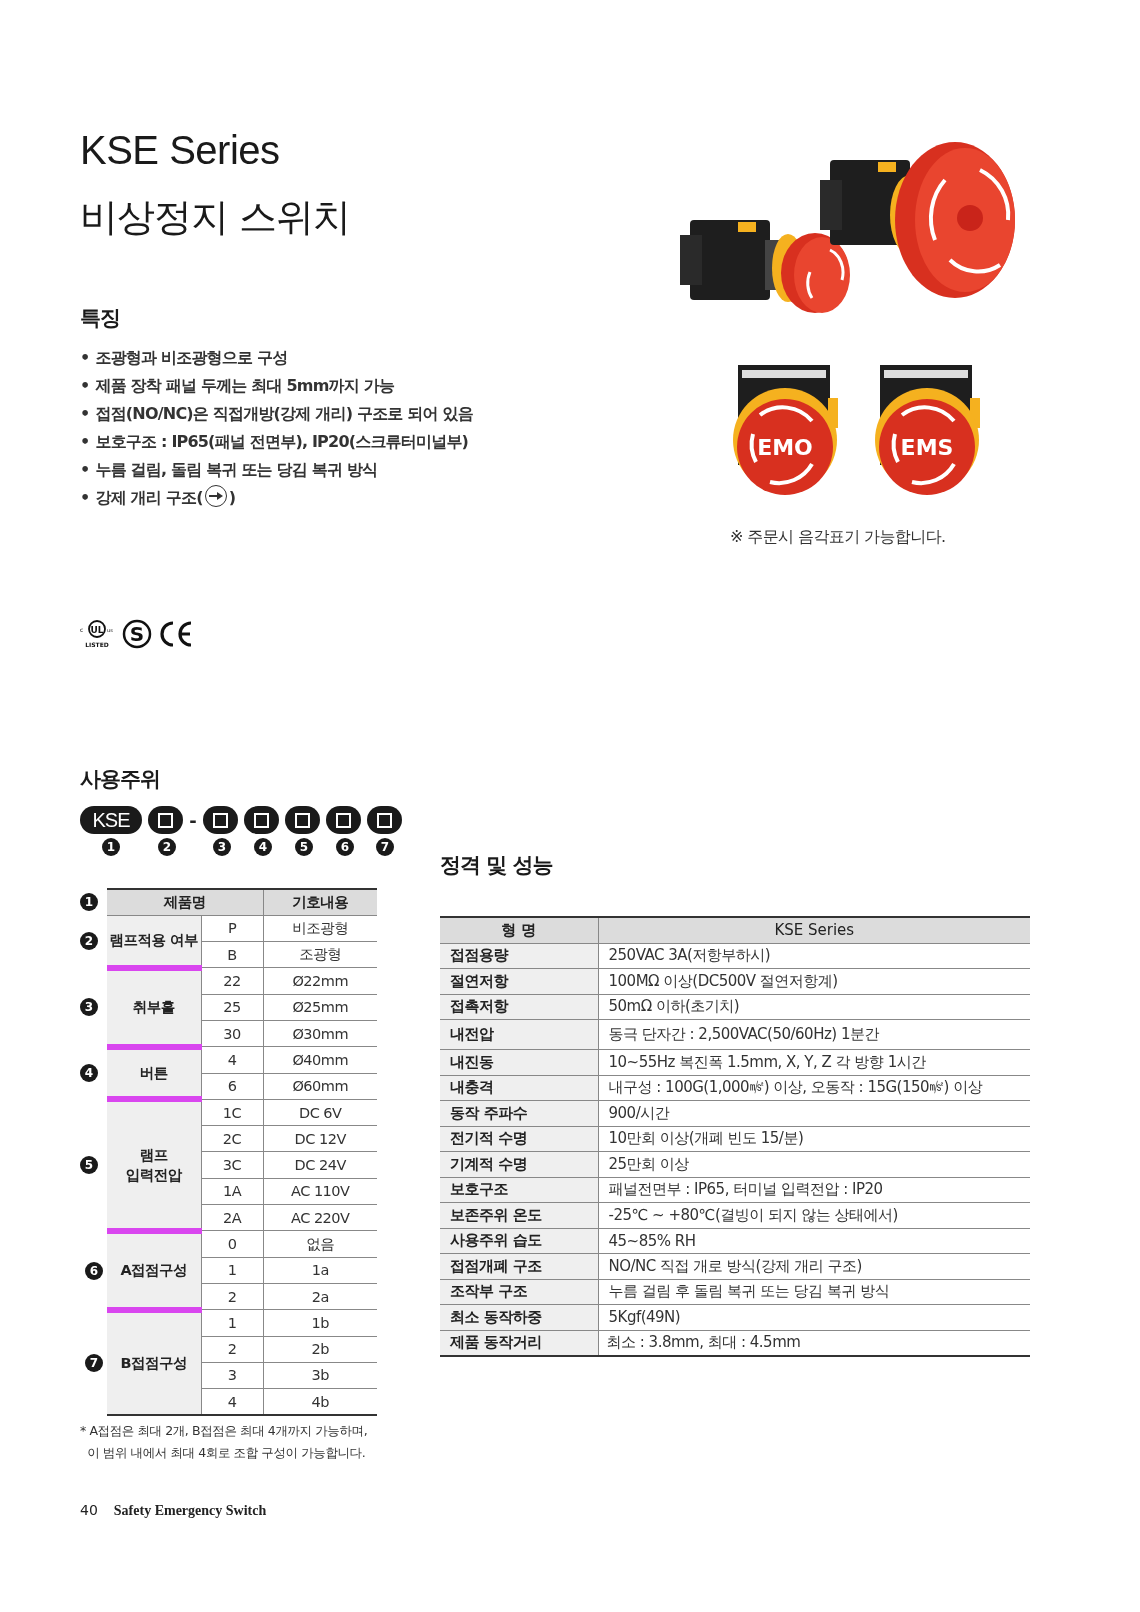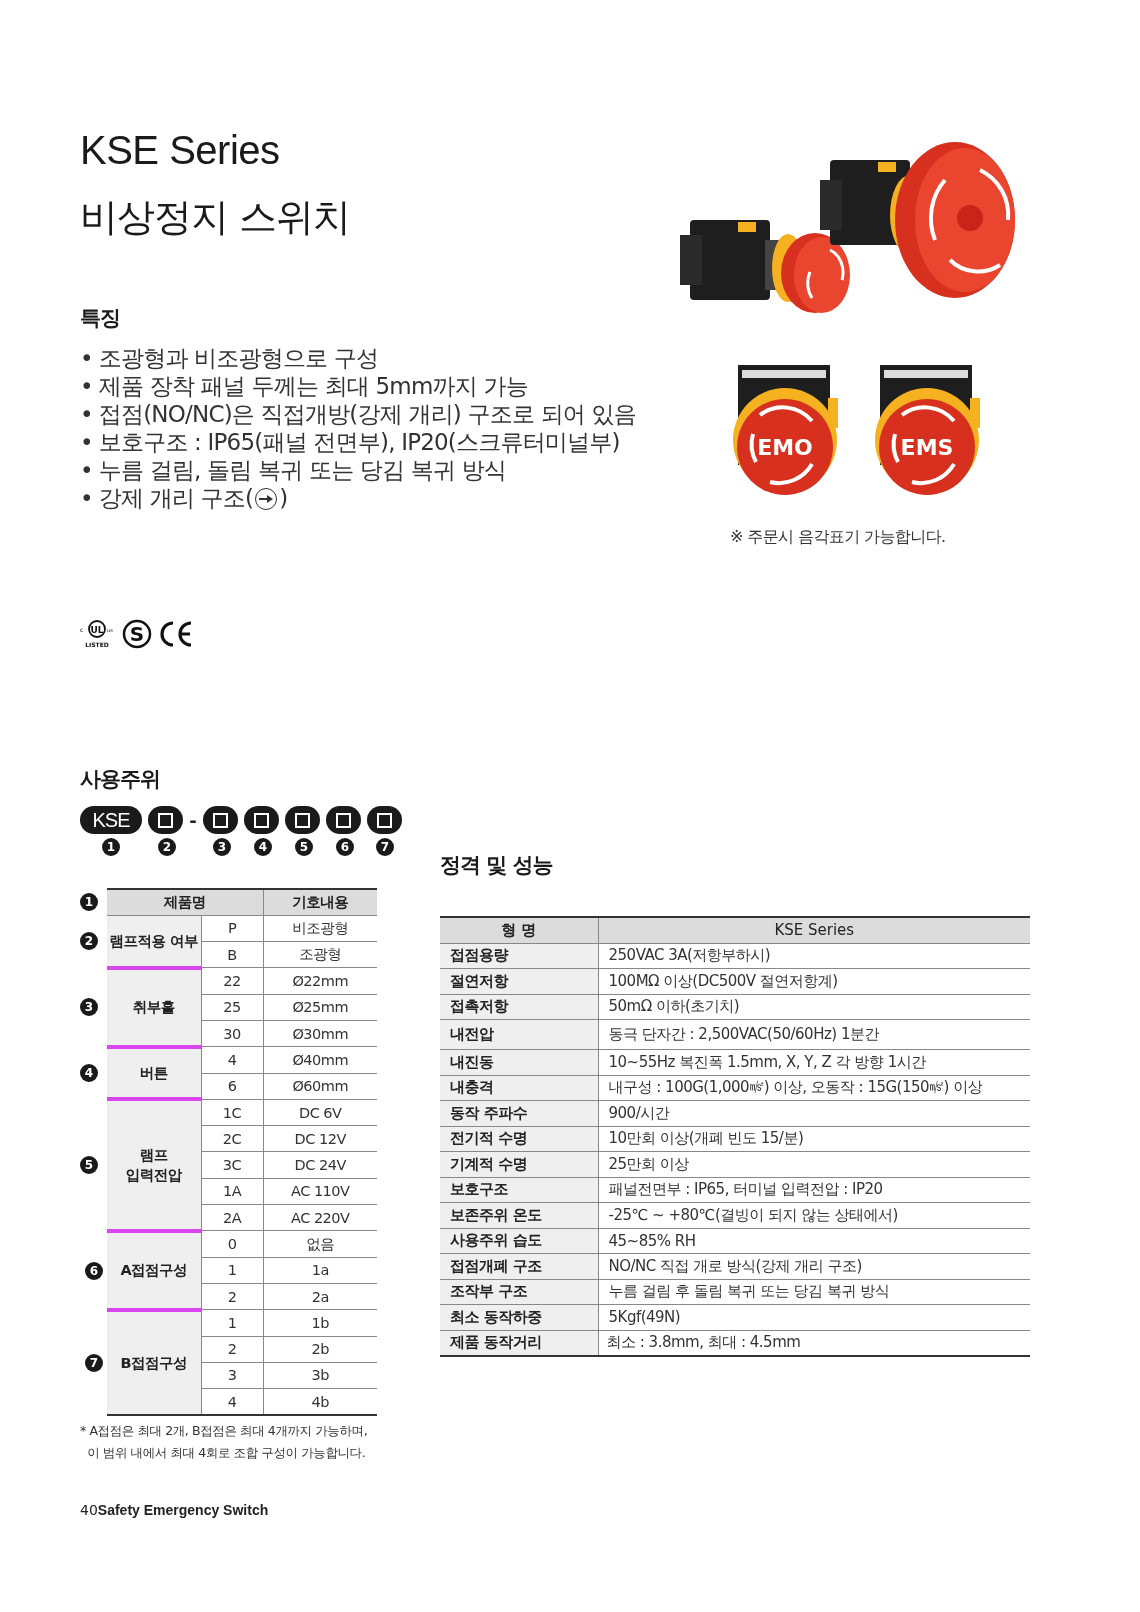--- a/index.html
+++ b/index.html
@@ -6,21 +6,21 @@
   html, body { width: 1140px; height: 1612px; background: #ffffff; overflow: hidden; }
   body { position: relative; font-family: "DejaVu Sans", "Liberation Sans", sans-serif; color: #222; }
   .abs { position: absolute; }
 
   .title-en { left: 80px; top: 128px; font-family: "Liberation Sans", sans-serif; font-size: 40px; font-weight: 400; color: #1a1a1a; letter-spacing: -0.5px; }
   .title-ko { left: 80px; top: 192px; font-size: 38px; font-weight: 300; color: #1a1a1a; letter-spacing: -1px; }
 
   .section-h { font-size: 21px; font-weight: 700; color: #1a1a1a; letter-spacing: -1px; }
   .features-h { left: 80px; top: 304px; }
   .features { left: 80px; top: 344px; list-style: none; }
-  .features li { font-size: 23px; line-height: 28px; color: #333; letter-spacing: -0.8px; white-space: nowrap; }
+  .features li { font-size: 16px; line-height: 28px; color: #333; letter-spacing: -0.8px; white-space: nowrap; font-weight: bold; }
   .features li::before { content: "•"; margin-right: 6px; }
   .sep-icon { display: inline-block; width: 22px; height: 22px; border: 1.6px solid #333; border-radius: 50%; vertical-align: -4px; position: relative; margin: 0 2px; }
   .sep-icon::before { content: ""; position: absolute; left: 3px; right: 5px; top: 9px; height: 1.6px; background: #333; }
   .sep-icon::after { content: ""; position: absolute; right: 3px; top: 6px; border-left: 6px solid #333; border-top: 4px solid transparent; border-bottom: 4px solid transparent; }
 
   
   .photos { left: 680px; top: 140px; width: 360px; height: 370px; }
   .note { left: 730px; top: 527px; font-size: 16px; color: #333; letter-spacing: -0.6px; }
 
   .certs { left: 80px; top: 618px; display: flex; align-items: center; gap: 6px; }
@@ -32,39 +32,39 @@
   .pill.box { width: 35px; margin-right: 6px; }
   .pill.box span { width: 15px; height: 15px; border: 2px solid #fff; display: block; }
   .dash { width: 12px; text-align: center; font-weight: 700; font-size: 18px; margin-right: 4px; margin-left: -2px; }
   .num { position: absolute; width: 18px; height: 18px; border-radius: 50%; background: #1a1a1a; color: #fff; font-size: 12px; font-weight: 700; display: flex; align-items: center; justify-content: center; }
 
   
   table { border-collapse: collapse; }
   .ltable { position: absolute; left: 107px; top: 888px; width: 270px; font-size: 14.5px; }
   .ltable td, .ltable th { height: 26.3px; text-align: center; letter-spacing: -0.5px; }
   .ltable thead th { background: #dcdcdc; font-weight: 700; border-top: 2px solid #333; border-bottom: 1px solid #888; }
-  .ltable .grp { background: #efefef; font-weight: 700; width: 94px; border-bottom: 4px solid #d946ef; line-height: 20px; }
+  .ltable .grp { background: #efefef; font-weight: 700; width: 94px; border-bottom: 6px solid #d946ef; line-height: 20px; }
   .ltable .code-c { width: 62px; border-left: 1px solid #888; border-right: 1px solid #888; border-bottom: 1px solid #888; color: #333; }
   .ltable .val-c { border-bottom: 1px solid #888; color: #333; }
   .ltable tbody tr:last-child td, .ltable .grp.last { border-bottom: 2px solid #333; }
   .ltable thead th.h2 { border-left: 1px solid #888; }
   .footnote { left: 80px; top: 1420px; font-size: 12.5px; color: #333; line-height: 22px; letter-spacing: -0.4px; }
 
   
   .specs-h { left: 440px; top: 851px; }
   .rtable { position: absolute; left: 440px; top: 888px; width: 590px; font-size: 15px; margin-top: 28px; }
   .rtable th { background: #dcdcdc; font-weight: 400; height: 26px; border-top: 2px solid #333; border-bottom: 1px solid #888; text-align: center; }
   .rtable th.c1 { width: 158px; border-right: 1px solid #888; font-weight: 700; }
   .rtable td { height: 25.5px; border-bottom: 1px solid #888; padding-left: 10px; letter-spacing: -0.5px; }
   .rtable td.k { background: #efefef; font-weight: 700; border-right: 1px solid #888; color: #222; }
   .rtable td.v { color: #333; }
   .rtable tr:last-child td { border-bottom: 2px solid #333; }
 
   .footer { left: 80px; top: 1502px; font-size: 14px; color: #222; }
-  .footer b { font-family: Liberation Sans, sans-serif; font-weight: 700; margin-left: 0; }
+  .footer b { font-family: Liberation Serif, serif; font-weight: 700; margin-left: 16px; }
 </style>
 </head>
 <body>
 
 <div class="abs title-en">KSE Series</div>
 <div class="abs title-ko">비상정지 스위치</div>
 
 <div class="abs section-h features-h">특징</div>
 <ul class="abs features">
   <li>조광형과 비조광형으로 구성</li>

